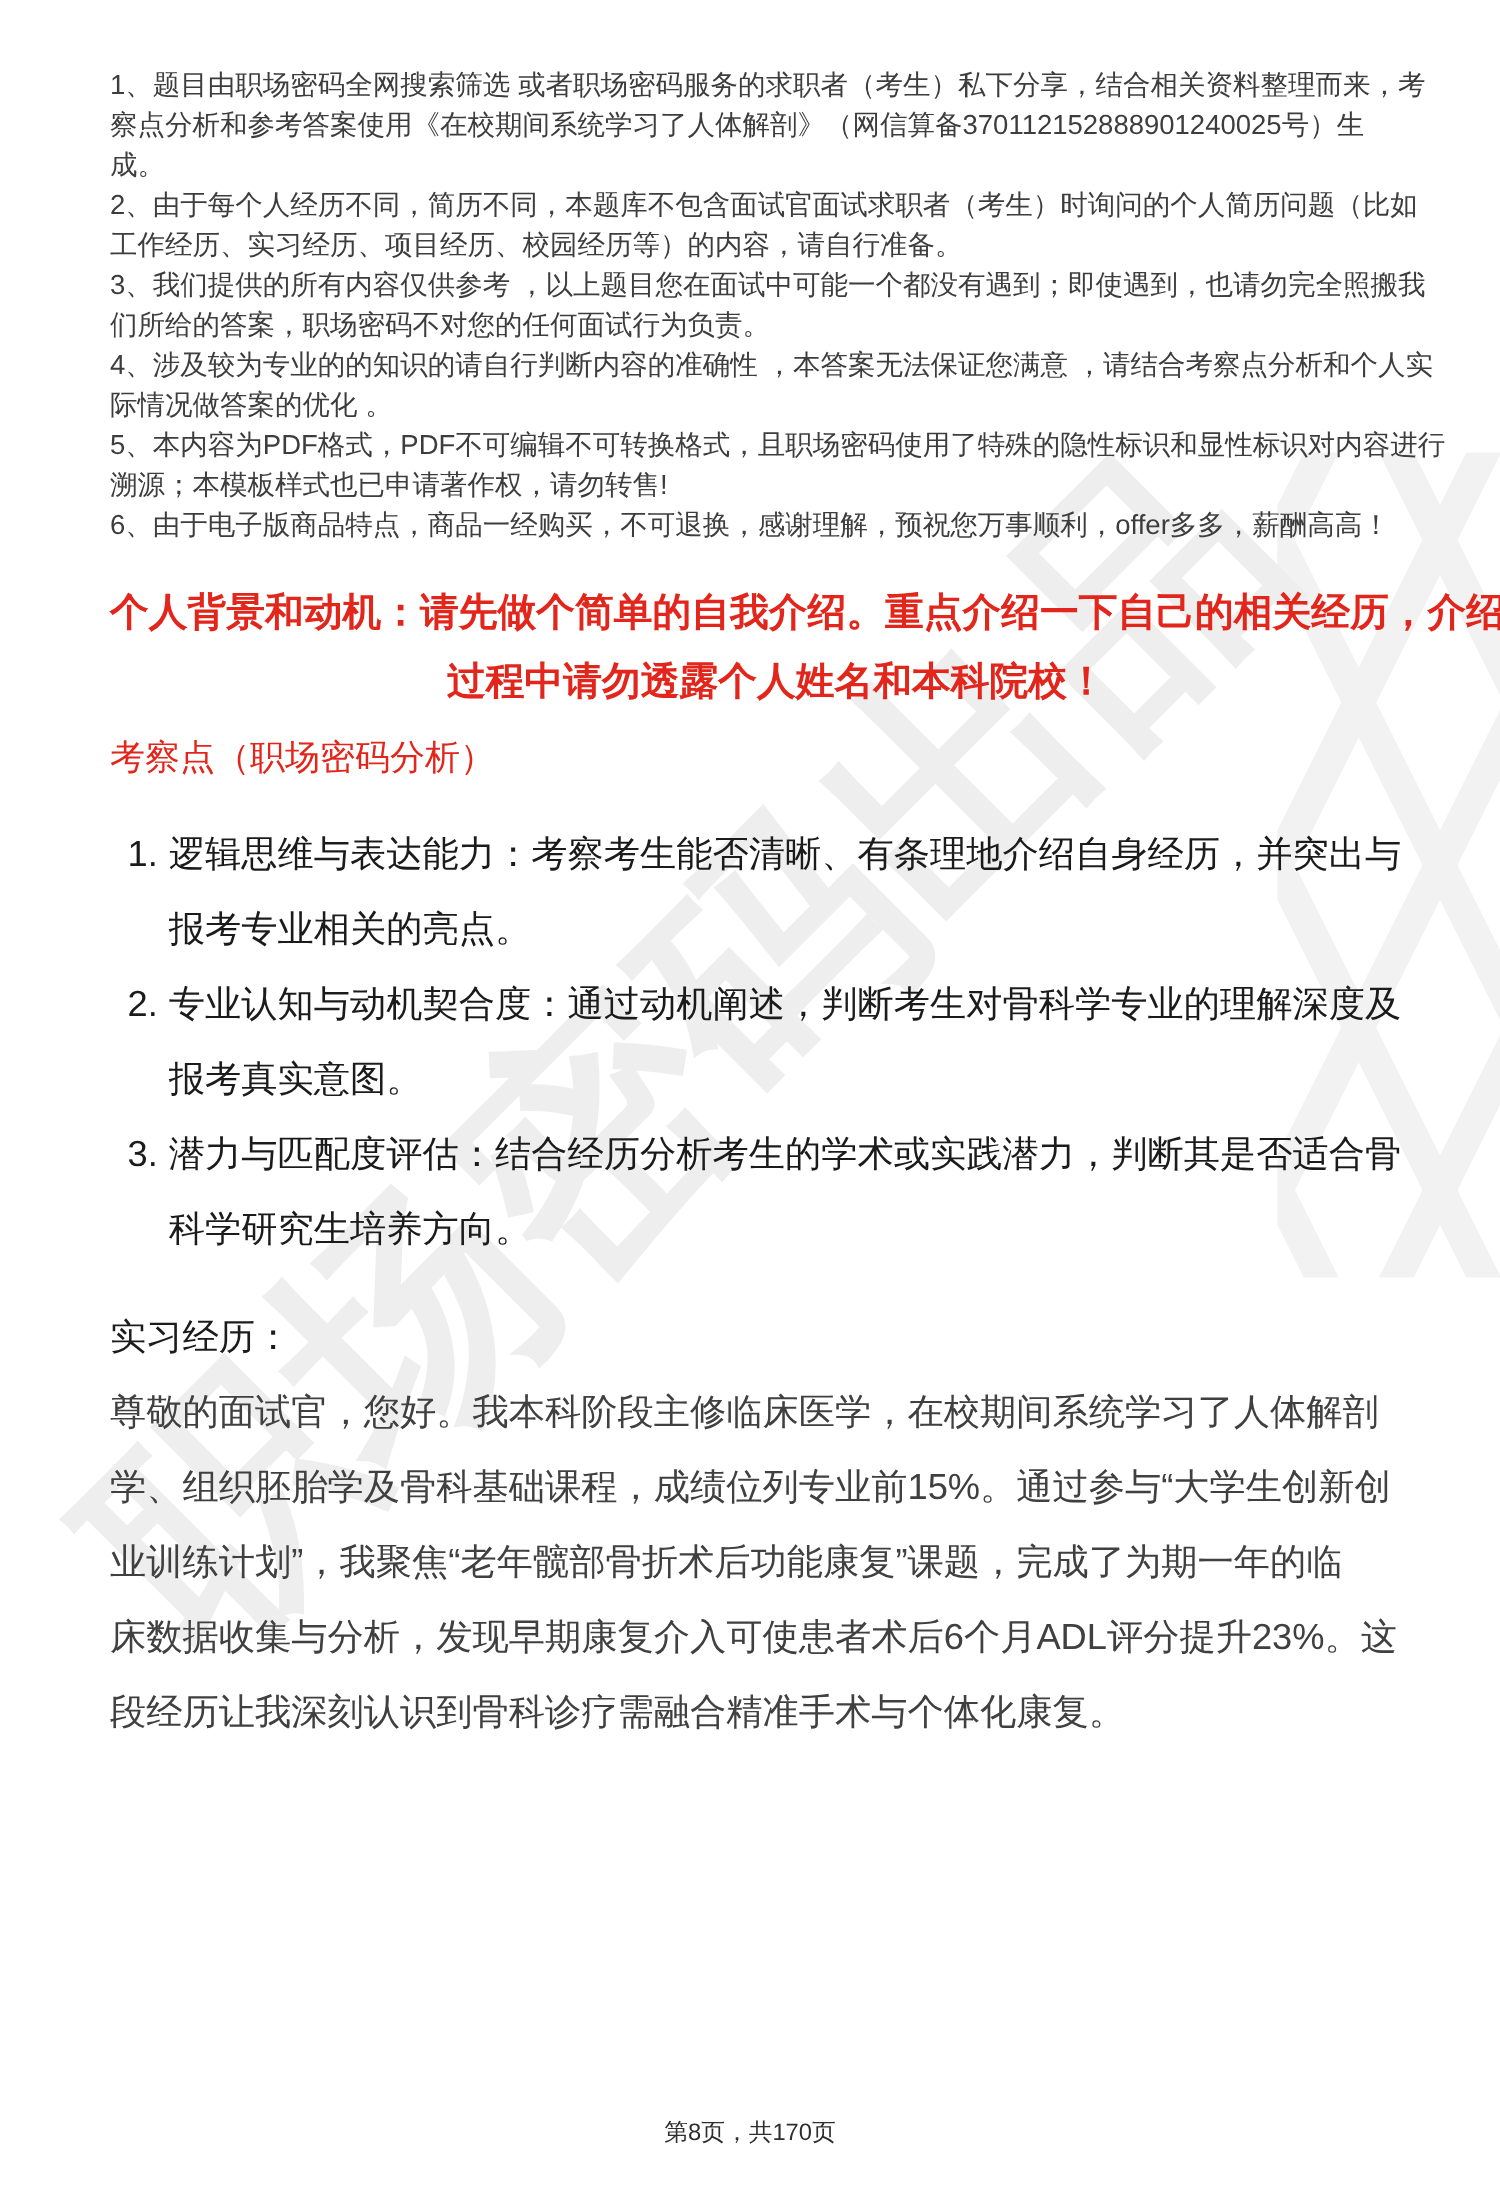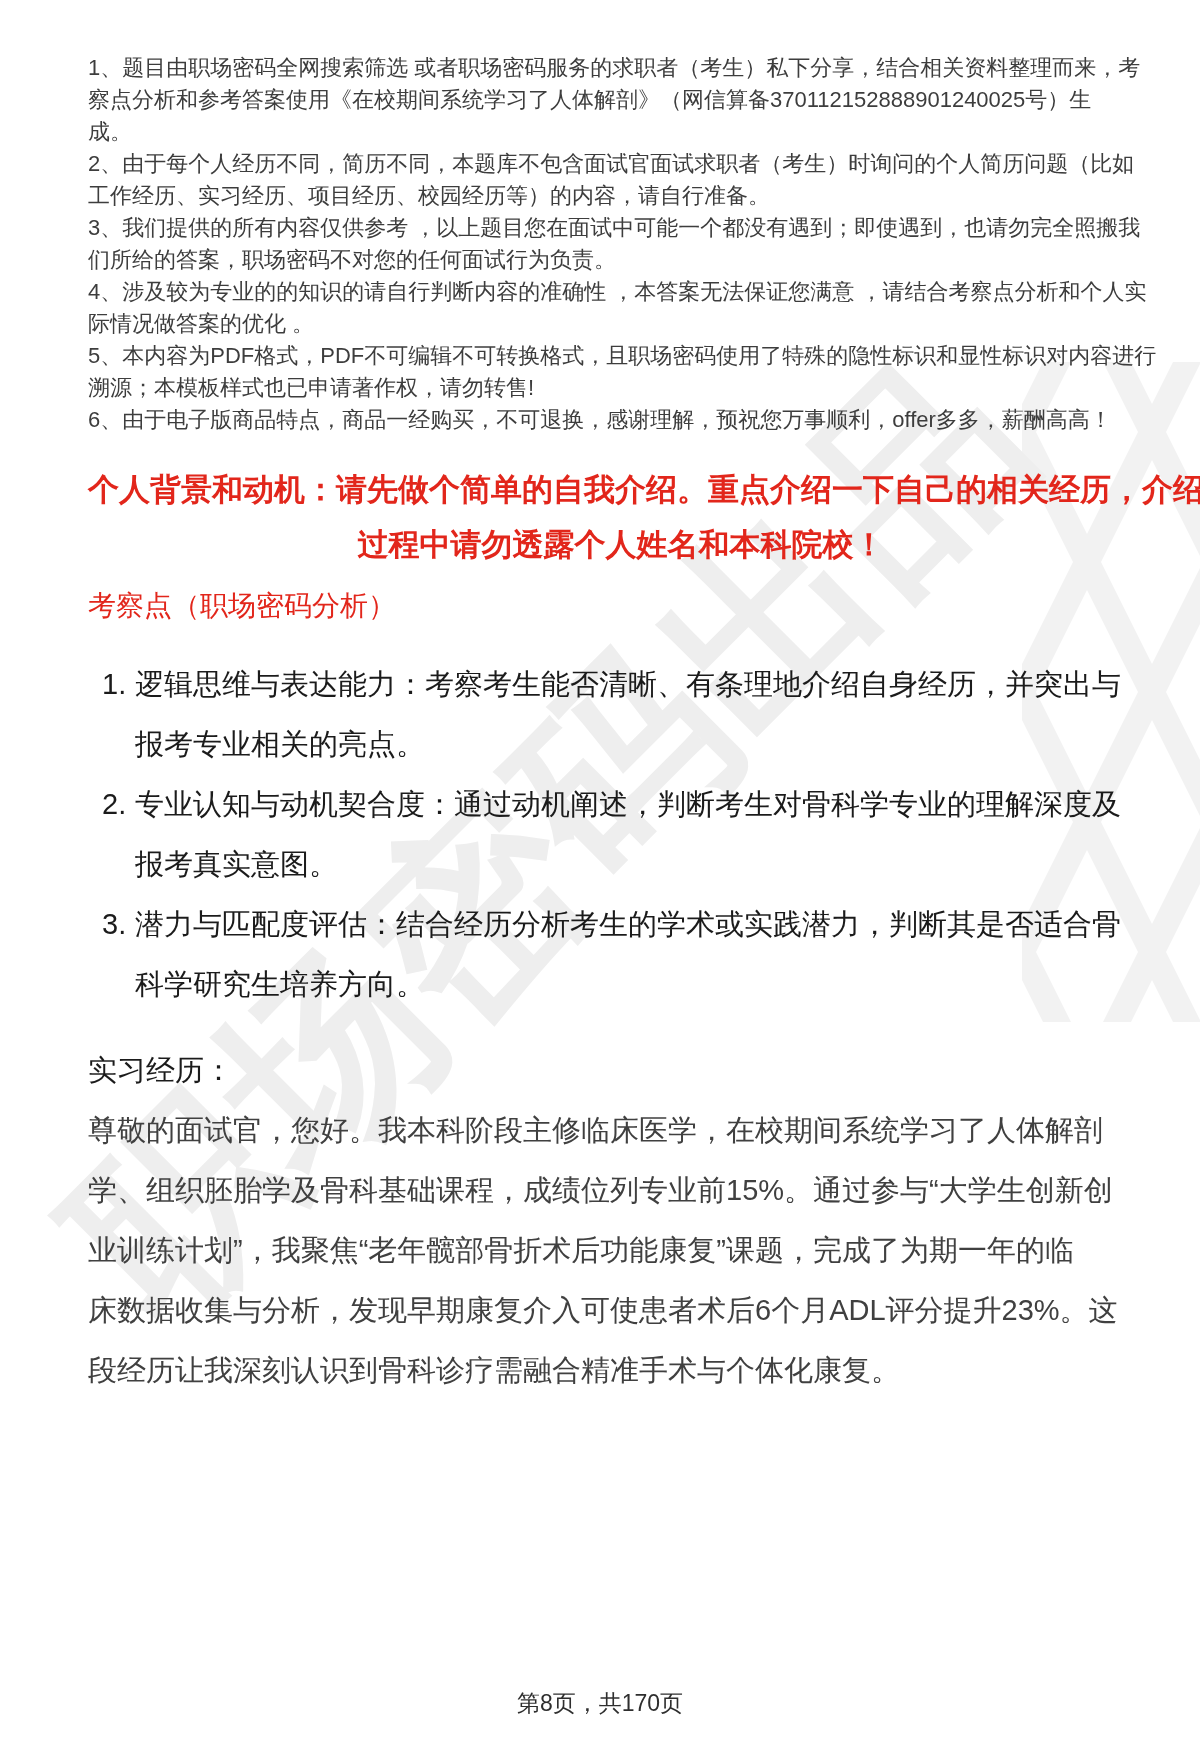--- a/index.html
+++ b/index.html
@@ -51,21 +51,21 @@
   .points{margin-top:28px;font-size:29px;color:#1b1b1b;}
   .point{position:relative;padding-left:47px;}
   .point-num{position:absolute;left:14px;top:0;line-height:60px;}
   .body-line{line-height:60px;white-space:nowrap;}
   .answer-label{margin-top:26px;font-size:29px;line-height:60px;color:#1b1b1b;}
   .paragraph{font-size:29px;color:#404040;}
   .paragraph.second{margin-top:30px;}
   .footer{
     position:absolute;left:0;right:0;bottom:36px;
     text-align:center;
-    font-size:23px;color:#2e2e2e;
+    font-size:19px;color:#2e2e2e;
     z-index:1;
   }
 </style>
 </head>
 <body>
 
 <div class="page">
 
   <svg class="wm-lattice" width="400" height="660" viewBox="0 0 400 660">
     <g stroke="#f2f2f2" stroke-width="25" fill="none">

